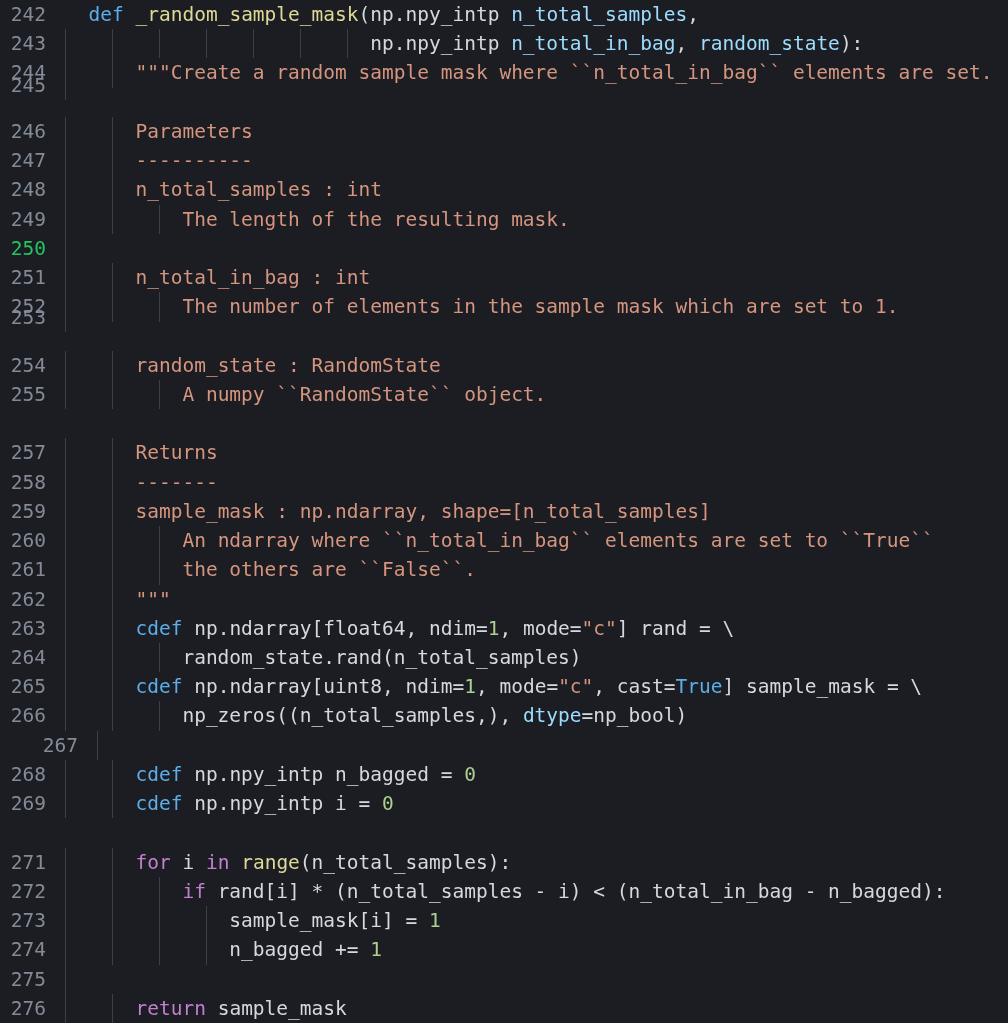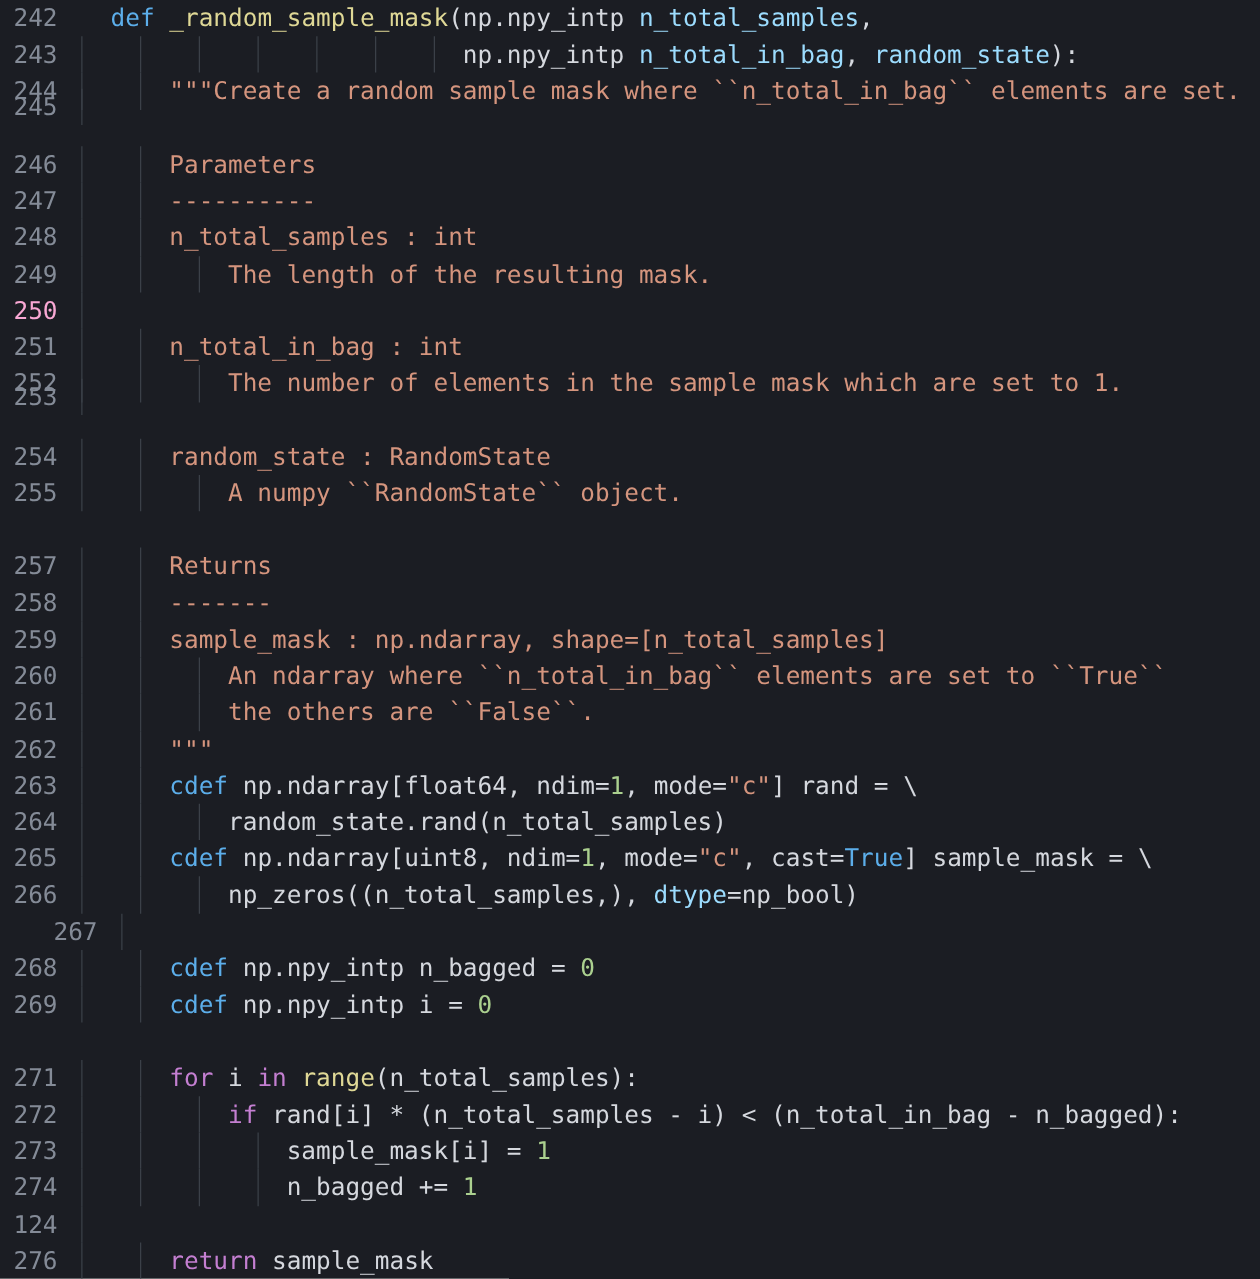--- a/index.html
+++ b/index.html
@@ -51,21 +51,21 @@
 
 <div id="editor" style="background: rgb(27, 29, 35);">
     <div class="line" style="top: 0px;"><span class="lnum" style="color: rgb(132, 139, 151);">242</span><span class="code"><span style="color: rgb(213, 216, 222);">  </span><span style="color: rgb(92, 174, 234);">def</span><span style="color: rgb(213, 216, 222);"> </span><span style="color: rgb(223, 216, 150);">_random_sample_mask</span><span style="color: rgb(213, 216, 222);">(np.npy_intp </span><span style="color: rgb(156, 220, 254);">n_total_samples</span><span style="color: rgb(213, 216, 222);">,</span></span></div>
     <div class="line" style="top: 29.2286px;"><span class="lnum" style="color: rgb(132, 139, 151);">243</span><span class="guide" style="left: 65px; background: rgb(59, 64, 72);"></span><span class="guide" style="left: 111.96px; background: rgb(59, 64, 72);"></span><span class="guide" style="left: 158.92px; background: rgb(59, 64, 72);"></span><span class="guide" style="left: 205.88px; background: rgb(59, 64, 72);"></span><span class="guide" style="left: 252.84px; background: rgb(59, 64, 72);"></span><span class="guide" style="left: 299.8px; background: rgb(59, 64, 72);"></span><span class="guide" style="left: 346.76px; background: rgb(59, 64, 72);"></span><span class="code"><span style="color: rgb(213, 216, 222);">                          np.npy_intp </span><span style="color: rgb(156, 220, 254);">n_total_in_bag</span><span style="color: rgb(213, 216, 222);">, </span><span style="color: rgb(156, 220, 254);">random_state</span><span style="color: rgb(213, 216, 222);">):</span></span></div>
     <div class="line" style="top: 58.4571px;"><span class="lnum" style="color: rgb(132, 139, 151);">244</span><span class="guide" style="left: 65px; background: rgb(59, 64, 72);"></span><span class="guide" style="left: 111.96px; background: rgb(59, 64, 72);"></span><span class="code"><span style="color: rgb(213, 216, 222);">      </span><span style="color: rgb(213, 149, 126);">"""Create a random sample mask where ``n_total_in_bag`` elements are set.</span></span></div>
     <div class="line" style="top: 71px;"><span class="lnum" style="color: rgb(132, 139, 151);">245</span><span class="guide" style="left: 65px; background: rgb(59, 64, 72);"></span><span class="code"></span></div>
     <div class="line" style="top: 116.914px;"><span class="lnum" style="color: rgb(132, 139, 151);">246</span><span class="guide" style="left: 65px; background: rgb(59, 64, 72);"></span><span class="guide" style="left: 111.96px; background: rgb(59, 64, 72);"></span><span class="code"><span style="color: rgb(213, 216, 222);">      </span><span style="color: rgb(213, 149, 126);">Parameters</span></span></div>
     <div class="line" style="top: 146.143px;"><span class="lnum" style="color: rgb(132, 139, 151);">247</span><span class="guide" style="left: 65px; background: rgb(59, 64, 72);"></span><span class="guide" style="left: 111.96px; background: rgb(59, 64, 72);"></span><span class="code"><span style="color: rgb(213, 216, 222);">      </span><span style="color: rgb(213, 149, 126);">----------</span></span></div>
     <div class="line" style="top: 175.371px;"><span class="lnum" style="color: rgb(132, 139, 151);">248</span><span class="guide" style="left: 65px; background: rgb(59, 64, 72);"></span><span class="guide" style="left: 111.96px; background: rgb(59, 64, 72);"></span><span class="code"><span style="color: rgb(213, 216, 222);">      </span><span style="color: rgb(213, 149, 126);">n_total_samples : int</span></span></div>
     <div class="line" style="top: 204.6px;"><span class="lnum" style="color: rgb(132, 139, 151);">249</span><span class="guide" style="left: 65px; background: rgb(59, 64, 72);"></span><span class="guide" style="left: 111.96px; background: rgb(59, 64, 72);"></span><span class="guide" style="left: 158.92px; background: rgb(59, 64, 72);"></span><span class="code"><span style="color: rgb(213, 216, 222);">          </span><span style="color: rgb(213, 149, 126);">The length of the resulting mask.</span></span></div>
-    <div class="line" style="top: 233.829px;"><span class="lnum" style="color: #f9a8d4;">250</span><span class="guide" style="left: 65px; background: rgb(59, 64, 72);"></span><span class="code"></span></div>
+    <div class="line" style="top: 233.829px;"><span class="lnum" style="color: #22c55e;">250</span><span class="guide" style="left: 65px; background: rgb(59, 64, 72);"></span><span class="code"></span></div>
     <div class="line" style="top: 263.057px;"><span class="lnum" style="color: rgb(132, 139, 151);">251</span><span class="guide" style="left: 65px; background: rgb(59, 64, 72);"></span><span class="guide" style="left: 111.96px; background: rgb(59, 64, 72);"></span><span class="code"><span style="color: rgb(213, 216, 222);">      </span><span style="color: rgb(213, 149, 126);">n_total_in_bag : int</span></span></div>
     <div class="line" style="top: 292.286px;"><span class="lnum" style="color: rgb(132, 139, 151);">252</span><span class="guide" style="left: 65px; background: rgb(59, 64, 72);"></span><span class="guide" style="left: 111.96px; background: rgb(59, 64, 72);"></span><span class="guide" style="left: 158.92px; background: rgb(59, 64, 72);"></span><span class="code"><span style="color: rgb(213, 216, 222);">          </span><span style="color: rgb(213, 149, 126);">The number of elements in the sample mask which are set to 1.</span></span></div>
     <div class="line" style="top: 303px;"><span class="lnum" style="color: rgb(132, 139, 151);">253</span><span class="guide" style="left: 65px; background: rgb(59, 64, 72);"></span><span class="code"></span></div>
     <div class="line" style="top: 350.743px;"><span class="lnum" style="color: rgb(132, 139, 151);">254</span><span class="guide" style="left: 65px; background: rgb(59, 64, 72);"></span><span class="guide" style="left: 111.96px; background: rgb(59, 64, 72);"></span><span class="code"><span style="color: rgb(213, 216, 222);">      </span><span style="color: rgb(213, 149, 126);">random_state : RandomState</span></span></div>
     <div class="line" style="top: 379.971px;"><span class="lnum" style="color: rgb(132, 139, 151);">255</span><span class="guide" style="left: 65px; background: rgb(59, 64, 72);"></span><span class="guide" style="left: 111.96px; background: rgb(59, 64, 72);"></span><span class="guide" style="left: 158.92px; background: rgb(59, 64, 72);"></span><span class="code"><span style="color: rgb(213, 216, 222);">          </span><span style="color: rgb(213, 149, 126);">A numpy ``RandomState`` object.</span></span></div>
     <div class="line" style="top: 438.429px;"><span class="lnum" style="color: rgb(132, 139, 151);">257</span><span class="guide" style="left: 65px; background: rgb(59, 64, 72);"></span><span class="guide" style="left: 111.96px; background: rgb(59, 64, 72);"></span><span class="code"><span style="color: rgb(213, 216, 222);">      </span><span style="color: rgb(213, 149, 126);">Returns</span></span></div>
     <div class="line" style="top: 467.657px;"><span class="lnum" style="color: rgb(132, 139, 151);">258</span><span class="guide" style="left: 65px; background: rgb(59, 64, 72);"></span><span class="guide" style="left: 111.96px; background: rgb(59, 64, 72);"></span><span class="code"><span style="color: rgb(213, 216, 222);">      </span><span style="color: rgb(213, 149, 126);">-------</span></span></div>
     <div class="line" style="top: 496.886px;"><span class="lnum" style="color: rgb(132, 139, 151);">259</span><span class="guide" style="left: 65px; background: rgb(59, 64, 72);"></span><span class="guide" style="left: 111.96px; background: rgb(59, 64, 72);"></span><span class="code"><span style="color: rgb(213, 216, 222);">      </span><span style="color: rgb(213, 149, 126);">sample_mask : np.ndarray, shape=[n_total_samples]</span></span></div>
     <div class="line" style="top: 526.114px;"><span class="lnum" style="color: rgb(132, 139, 151);">260</span><span class="guide" style="left: 65px; background: rgb(59, 64, 72);"></span><span class="guide" style="left: 111.96px; background: rgb(59, 64, 72);"></span><span class="guide" style="left: 158.92px; background: rgb(59, 64, 72);"></span><span class="code"><span style="color: rgb(213, 216, 222);">          </span><span style="color: rgb(213, 149, 126);">An ndarray where ``n_total_in_bag`` elements are set to ``True``</span></span></div>
     <div class="line" style="top: 555.343px;"><span class="lnum" style="color: rgb(132, 139, 151);">261</span><span class="guide" style="left: 65px; background: rgb(59, 64, 72);"></span><span class="guide" style="left: 111.96px; background: rgb(59, 64, 72);"></span><span class="guide" style="left: 158.92px; background: rgb(59, 64, 72);"></span><span class="code"><span style="color: rgb(213, 216, 222);">          </span><span style="color: rgb(213, 149, 126);">the others are ``False``.</span></span></div>
@@ -74,15 +74,15 @@
     <div class="line" style="top: 643.029px;"><span class="lnum" style="color: rgb(132, 139, 151);">264</span><span class="guide" style="left: 65px; background: rgb(59, 64, 72);"></span><span class="guide" style="left: 111.96px; background: rgb(59, 64, 72);"></span><span class="guide" style="left: 158.92px; background: rgb(59, 64, 72);"></span><span class="code"><span style="color: rgb(213, 216, 222);">          random_state.rand(n_total_samples)</span></span></div>
     <div class="line" style="top: 672.257px;"><span class="lnum" style="color: rgb(132, 139, 151);">265</span><span class="guide" style="left: 65px; background: rgb(59, 64, 72);"></span><span class="guide" style="left: 111.96px; background: rgb(59, 64, 72);"></span><span class="code"><span style="color: rgb(213, 216, 222);">      </span><span style="color: rgb(92, 174, 234);">cdef</span><span style="color: rgb(213, 216, 222);"> np.ndarray[uint8, ndim=</span><span style="color: rgb(171, 208, 143);">1</span><span style="color: rgb(213, 216, 222);">, mode=</span><span style="color: rgb(213, 149, 126);">"c"</span><span style="color: rgb(213, 216, 222);">, cast=</span><span style="color: rgb(92, 174, 234);">True</span><span style="color: rgb(213, 216, 222);">] sample_mask = \</span></span></div>
     <div class="line" style="top: 701.486px;"><span class="lnum" style="color: rgb(132, 139, 151);">266</span><span class="guide" style="left: 65px; background: rgb(59, 64, 72);"></span><span class="guide" style="left: 111.96px; background: rgb(59, 64, 72);"></span><span class="guide" style="left: 158.92px; background: rgb(59, 64, 72);"></span><span class="code"><span style="color: rgb(213, 216, 222);">          np_zeros((n_total_samples,), </span><span style="color: rgb(156, 220, 254);">dtype</span><span style="color: rgb(213, 216, 222);">=np_bool)</span></span></div>
     <div class="line" style="top: 730.714px; margin-left: 32px;"><span class="lnum" style="color: rgb(132, 139, 151);">267</span><span class="guide" style="left: 65px; background: rgb(59, 64, 72);"></span><span class="code"></span></div>
     <div class="line" style="top: 759.943px;"><span class="lnum" style="color: rgb(132, 139, 151);">268</span><span class="guide" style="left: 65px; background: rgb(59, 64, 72);"></span><span class="guide" style="left: 111.96px; background: rgb(59, 64, 72);"></span><span class="code"><span style="color: rgb(213, 216, 222);">      </span><span style="color: rgb(92, 174, 234);">cdef</span><span style="color: rgb(213, 216, 222);"> np.npy_intp n_bagged = </span><span style="color: rgb(171, 208, 143);">0</span></span></div>
     <div class="line" style="top: 789.171px;"><span class="lnum" style="color: rgb(132, 139, 151);">269</span><span class="guide" style="left: 65px; background: rgb(59, 64, 72);"></span><span class="guide" style="left: 111.96px; background: rgb(59, 64, 72);"></span><span class="code"><span style="color: rgb(213, 216, 222);">      </span><span style="color: rgb(92, 174, 234);">cdef</span><span style="color: rgb(213, 216, 222);"> np.npy_intp i = </span><span style="color: rgb(171, 208, 143);">0</span></span></div>
     <div class="line" style="top: 847.629px;"><span class="lnum" style="color: rgb(132, 139, 151);">271</span><span class="guide" style="left: 65px; background: rgb(59, 64, 72);"></span><span class="guide" style="left: 111.96px; background: rgb(59, 64, 72);"></span><span class="code"><span style="color: rgb(213, 216, 222);">      </span><span style="color: rgb(196, 127, 209);">for</span><span style="color: rgb(213, 216, 222);"> i </span><span style="color: rgb(196, 127, 209);">in</span><span style="color: rgb(213, 216, 222);"> </span><span style="color: rgb(223, 216, 150);">range</span><span style="color: rgb(213, 216, 222);">(n_total_samples):</span></span></div>
     <div class="line" style="top: 876.857px;"><span class="lnum" style="color: rgb(132, 139, 151);">272</span><span class="guide" style="left: 65px; background: rgb(59, 64, 72);"></span><span class="guide" style="left: 111.96px; background: rgb(59, 64, 72);"></span><span class="guide" style="left: 158.92px; background: rgb(59, 64, 72);"></span><span class="code"><span style="color: rgb(213, 216, 222);">          </span><span style="color: rgb(196, 127, 209);">if</span><span style="color: rgb(213, 216, 222);"> rand[i] * (n_total_samples - i) &lt; (n_total_in_bag - n_bagged):</span></span></div>
     <div class="line" style="top: 906.086px;"><span class="lnum" style="color: rgb(132, 139, 151);">273</span><span class="guide" style="left: 65px; background: rgb(59, 64, 72);"></span><span class="guide" style="left: 111.96px; background: rgb(59, 64, 72);"></span><span class="guide" style="left: 158.92px; background: rgb(59, 64, 72);"></span><span class="guide" style="left: 205.88px; background: rgb(59, 64, 72);"></span><span class="code"><span style="color: rgb(213, 216, 222);">              sample_mask[i] = </span><span style="color: rgb(171, 208, 143);">1</span></span></div>
     <div class="line" style="top: 935.314px;"><span class="lnum" style="color: rgb(132, 139, 151);">274</span><span class="guide" style="left: 65px; background: rgb(59, 64, 72);"></span><span class="guide" style="left: 111.96px; background: rgb(59, 64, 72);"></span><span class="guide" style="left: 158.92px; background: rgb(59, 64, 72);"></span><span class="guide" style="left: 205.88px; background: rgb(59, 64, 72);"></span><span class="code"><span style="color: rgb(213, 216, 222);">              n_bagged += </span><span style="color: rgb(171, 208, 143);">1</span></span></div>
-    <div class="line" style="top: 964.543px;"><span class="lnum" style="color: rgb(132, 139, 151);">124</span><span class="guide" style="left: 65px; background: rgb(59, 64, 72);"></span><span class="code"></span></div>
+    <div class="line" style="top: 964.543px;"><span class="lnum" style="color: rgb(132, 139, 151);">275</span><span class="guide" style="left: 65px; background: rgb(59, 64, 72);"></span><span class="code"></span></div>
     <div class="line" style="top: 993.771px;"><span class="lnum" style="color: rgb(132, 139, 151);">276</span><span class="guide" style="left: 65px; background: rgb(59, 64, 72);"></span><span class="guide" style="left: 111.96px; background: rgb(59, 64, 72);"></span><span class="code"><span style="color: rgb(213, 216, 222);">      </span><span style="color: rgb(196, 127, 209);">return</span><span style="color: rgb(213, 216, 222);"> sample_mask</span></span></div>
   </div>
 
 </body></html>

